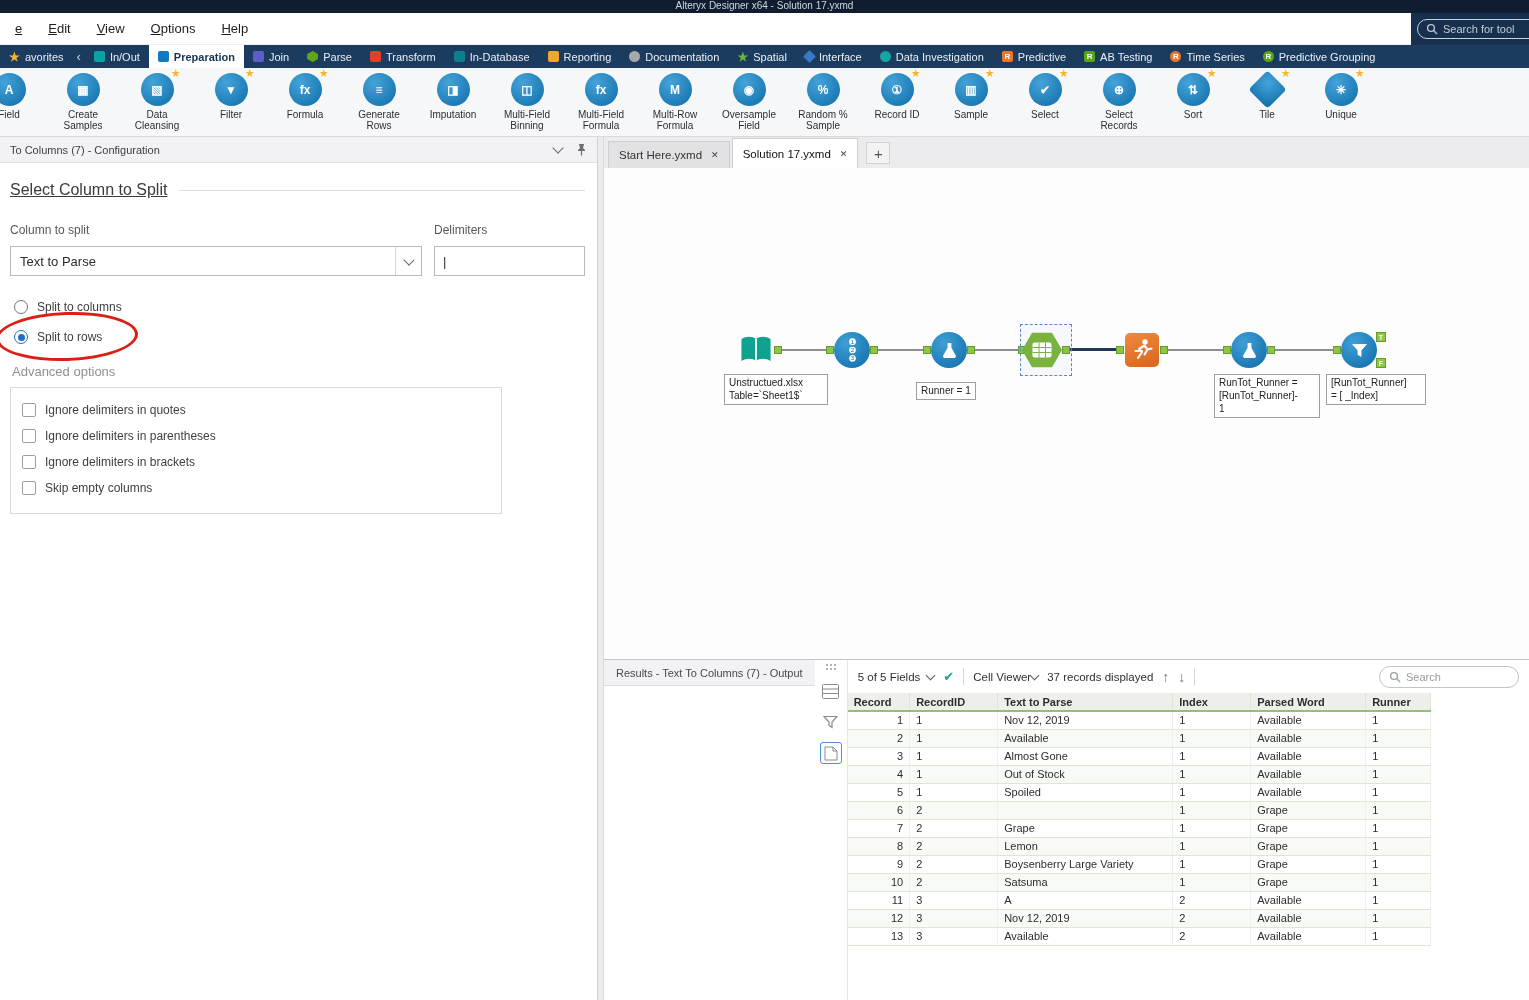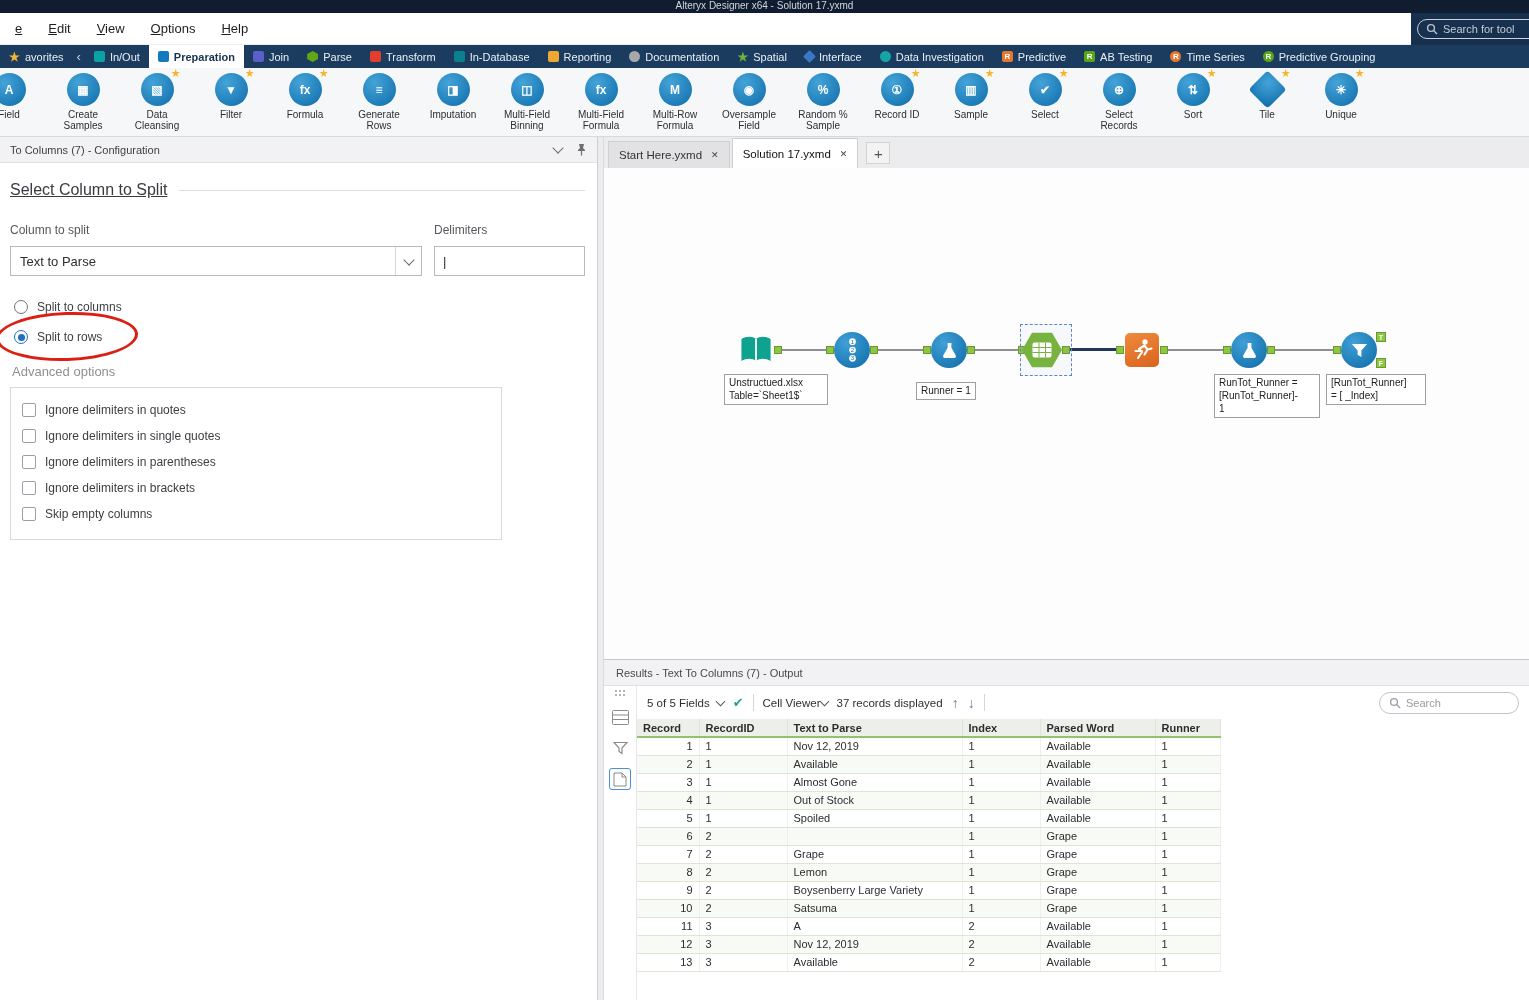--- a/index.html
+++ b/index.html
@@ -89,21 +89,21 @@
   .anchor { position:absolute; top:178px; width:8px; height:8px; background:#8ec641; border:1px solid #679a2f; }
   .node { position:absolute; top:164px; width:36px; height:36px; cursor:pointer; }
   .icon-circle { width:36px; height:36px; border-radius:50%; background:radial-gradient(circle at 35% 30%, #3f9fd6, #0d6ba6); display:flex; align-items:center; justify-content:center; }
   .icon-hex { width:40px; height:36px; margin:0 -2px; clip-path:polygon(25% 2%,75% 2%,100% 50%,75% 98%,25% 98%,0 50%); background:#79b33f; display:flex; align-items:center; justify-content:center; }
   .icon-square-orange { width:34px; height:34px; margin:1px; border-radius:5px; background:linear-gradient(160deg,#ef8a3c,#d9641f); display:flex; align-items:center; justify-content:center; }
   .sel-box { position:absolute; left:416px; top:156px; width:52px; height:52px; border:1.5px dashed #5b87c5; background:rgba(91,135,197,0.04); }
   .node-label { position:absolute; background:#fff; border:1px solid #9e9ea3; font-size:10px; line-height:13px; padding:1px 4px 2px 4px; white-space:pre-line; color:#222; }
   .tf-anchor { position:absolute; width:10px; height:10px; background:#8ec641; border:1px solid #679a2f; color:#fff; font-size:7px; font-weight:bold; display:flex; align-items:center; justify-content:center; }
 
   
-  .results { height:340px; flex:0 0 auto; display:flex; flex-direction:column; background:#fff; }
+  .results { height:340px; flex:0 0 auto; display:flex; flex-direction:row; background:#fff; }
   .results-header { height:26px; flex:0 0 auto; background:#f2f2f4; border-bottom:1px solid #e0e0e3; font-size:11px; color:#4a4a4e; display:flex; align-items:center; padding:0 12px; }
   .results-body { flex:1; min-height:0; display:flex; }
   .strip { width:33px; flex:0 0 auto; border-right:1px solid #e6e6e9; display:flex; flex-direction:column; align-items:center; padding-top:3px; gap:9px; }
   .grip { width:12px; height:8px; background-image:radial-gradient(#b4b4b8 1px, transparent 1.1px); background-size:4px 4px; }
   .strip-icon { width:22px; height:22px; display:flex; align-items:center; justify-content:center; border:1px solid transparent; border-radius:3px; cursor:pointer; }
   .strip-icon.selected { border-color:#4a90d9; background:#fff; }
   .results-content { flex:1; min-width:0; display:flex; flex-direction:column; }
   .results-toolbar { height:33px; flex:0 0 auto; display:flex; align-items:center; gap:9px; padding:0 10px; font-size:11.5px; color:#2f2f33; overflow:hidden; }
   .tb-sep { width:1px; height:17px; background:#d6d6d9; }
   .tb-caret { width:7px; height:7px; border-right:1.3px solid #5a5a5e; border-bottom:1.3px solid #5a5a5e; transform:rotate(45deg); margin-top:-3px; }
@@ -390,24 +390,20 @@
               <span class="radio on"></span>
               <span class="radio-label">Split to rows</span>
               <div class="red-ellipse"></div>
             </div>
           </div>
         <div class="advanced-label">Advanced options</div>
         <div class="options-box">
             <div class="chk-row">
               <span class="chk"></span>
               <span class="chk-label">Ignore delimiters in quotes</span>
-            </div>
-            <div class="chk-row">
-              <span class="chk"></span>
-              <span class="chk-label">Ignore delimiters in single quotes</span>
             </div>
             <div class="chk-row">
               <span class="chk"></span>
               <span class="chk-label">Ignore delimiters in parentheses</span>
             </div>
             <div class="chk-row">
               <span class="chk"></span>
               <span class="chk-label">Ignore delimiters in brackets</span>
             </div>
             <div class="chk-row">

